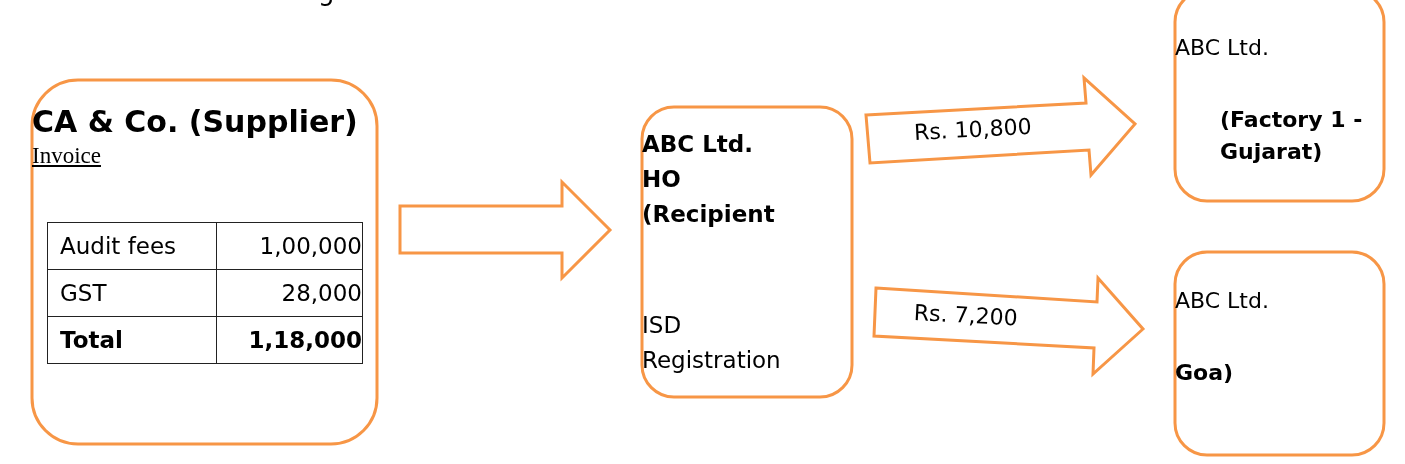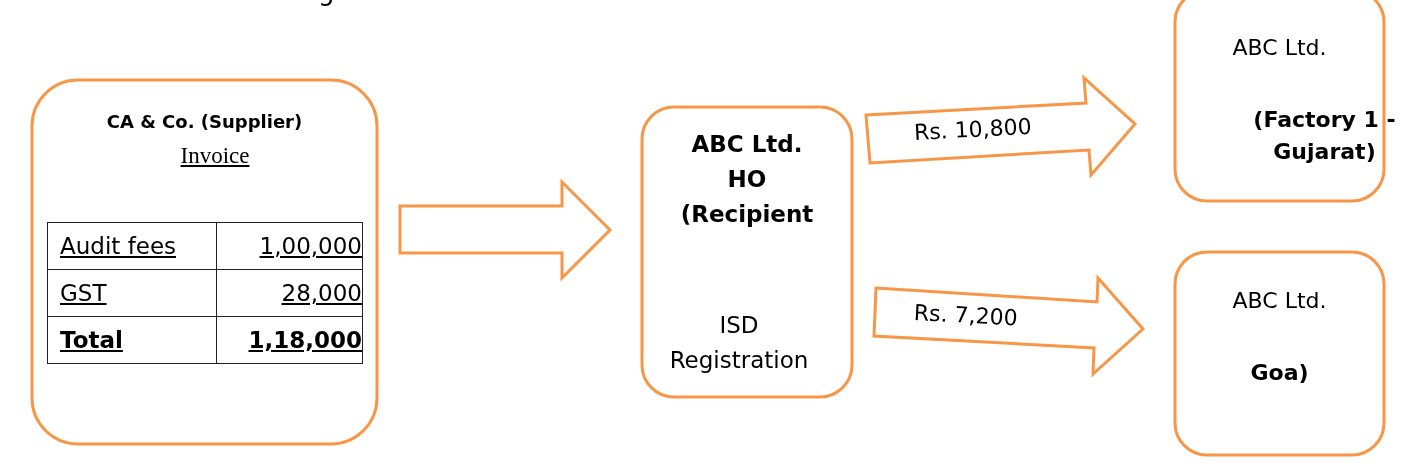--- a/index.html
+++ b/index.html
@@ -1,33 +1,33 @@
 <!DOCTYPE html>
 <html><head>
   <meta charset="utf-8">
   <style>
     html, body { margin: 0; padding: 0; background: #ffffff; }
     body { width: 1405px; height: 464px; position: relative; overflow: hidden;
            font-family: "DejaVu Sans", "Liberation Sans", sans-serif; color: #000; }
     #shapes { position: absolute; left: 0; top: 0; width: 1405px; height: 464px; }
     .abs { position: absolute; }
-    .box-text { text-align: center; }
+    .box-text { text-align: left; }
     .bold { font-weight: bold; }
     .underline { text-decoration: underline; }
 
     .cut-glyph { left: 318px; top: -22px; font-size: 26px; line-height: 26px; }
 
     
-    .supplier-title { left: 32px; width: 345px; top: 107px; font-size: 18px; line-height: 30px; }
+    .supplier-title { left: 32px; width: 345px; top: 107px; font-size: 30px; line-height: 30px; }
     .supplier-sub { left: 32px; width: 366px; top: 141px; font-size: 23px; line-height: 30px; font-family: Liberation Serif, serif; }
 
     
     .inv-table { position: absolute; left: 47px; top: 222px; border-collapse: collapse;
                  font-size: 23px; }
-    .inv-table td { border: 1.5px solid #222; height: 46px; padding: 0; text-decoration: underline; }
+    .inv-table td { border: 1.5px solid #222; height: 46px; padding: 0; }
     .inv-table td.label { width: 156px; padding-left: 12px; text-align: left; }
     .inv-table td.amount { width: 145px; text-align: right; }
 
     
     .recipient-text { left: 642px; width: 210px; top: 127px; font-size: 23px; line-height: 35px; }
     .recipient-sub { left: 642px; width: 194px; top: 308px; font-size: 23px; line-height: 35px; }
 
     
     .arrow-label { font-size: 22px; white-space: nowrap; }
     .arrow1-label { left: 914px; top: 120px; transform: rotate(-3deg); transform-origin: left center; }

